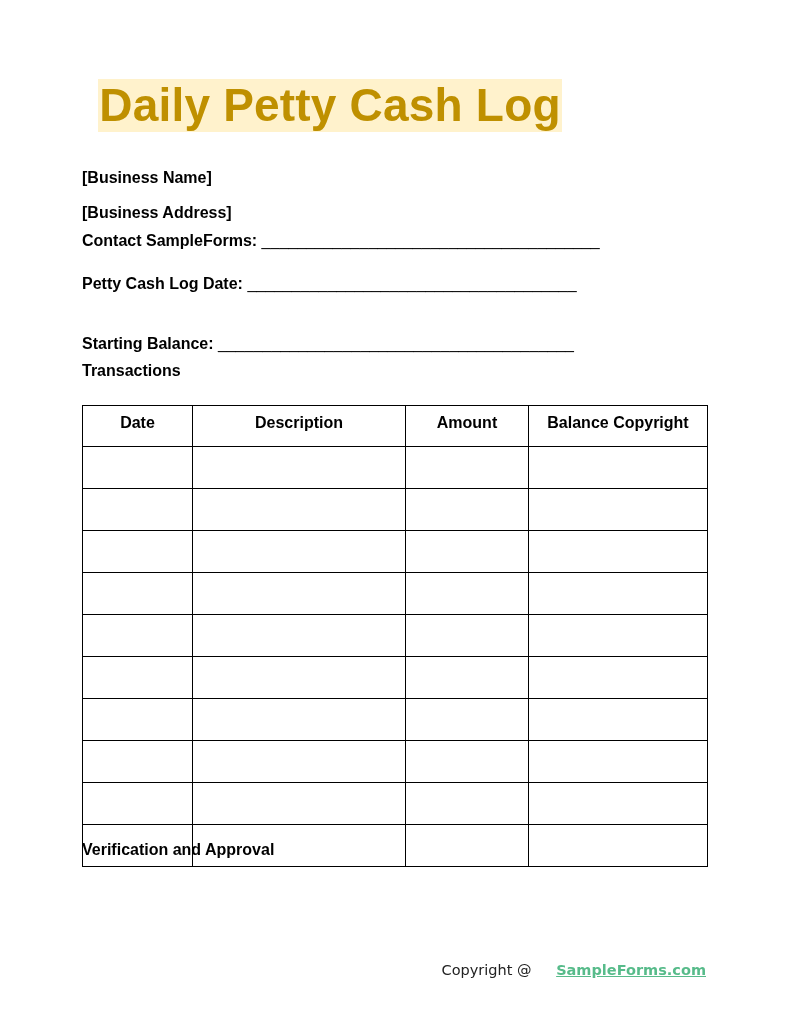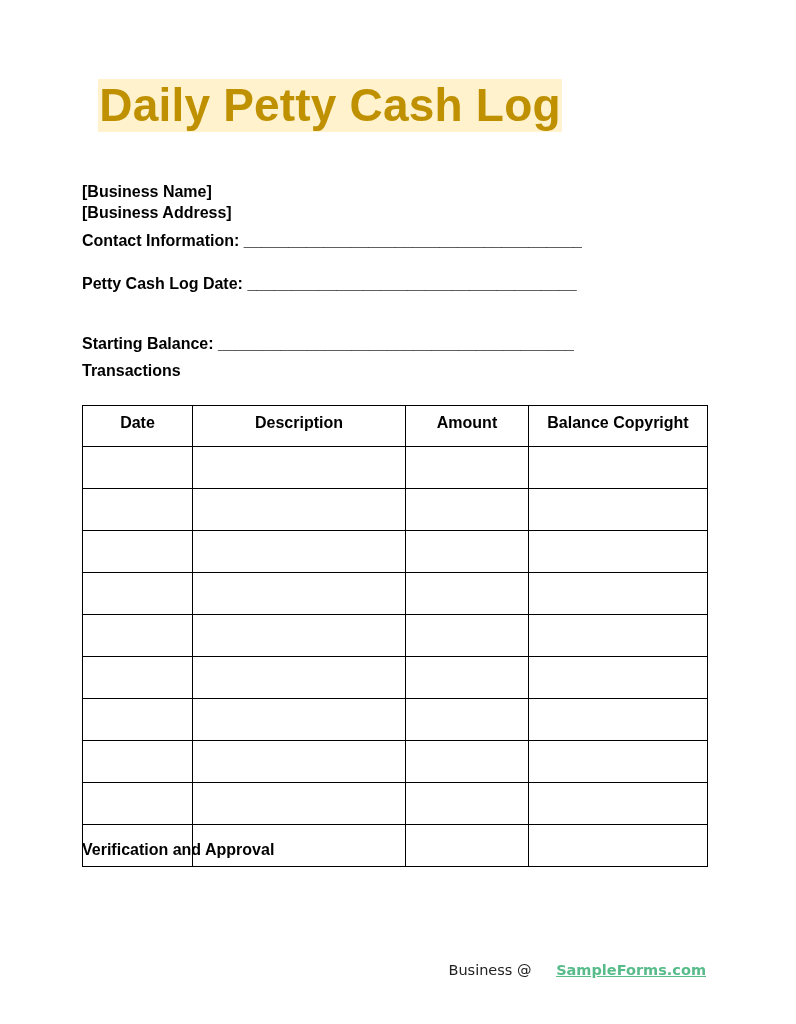--- a/index.html
+++ b/index.html
@@ -35,21 +35,21 @@
     }
     .line {
       position: absolute;
       left: 82px;
       font-weight: bold;
       font-size: 16px;
       line-height: 20px;
       white-space: nowrap;
     }
     .blank {
-      font-weight: bold;
+      font-weight: normal;
     }
     table.tx {
       position: absolute;
       left: 82px;
       top: 405px;
       width: 625px;
       border-collapse: collapse;
       table-layout: fixed;
     }
     table.tx th, table.tx td {
@@ -84,25 +84,25 @@
       margin-left: 20px;
     }
   </style>
 </head>
 <body>
 
 <div class="title-wrap">
   <span class="title">Daily Petty Cash Log</span>
 </div>
 
-<div class="line" style="top:182px;">[Business Name]</div>
+<div class="line" style="top:168px;">[Business Name]</div>
 <div class="line" style="top:203px;text-align:right;">[Business Address]</div>
 
 <div class="line" style="top:231px;">
-  <span>Contact Information:</span>
+  <span>Contact SampleForms:</span>
   <span class="blank">______________________________________</span>
 </div>
 
 <div class="line" style="top:274px;">
   <span>Petty Cash Log Date:</span>
   <span class="blank">_____________________________________</span>
 </div>
 
 <div class="line" style="top:334px;">
   <span>Starting Balance:</span>
@@ -186,14 +186,14 @@
       <td></td>
       <td></td>
       <td></td>
     </tr>
   </tbody>
 </table>
 
 <div class="line" style="top:840px;">Verification and Approval</div>
 
 <div class="footer">
-  <span>Business @ </span><a>SampleForms.com</a>
+  <span>Copyright @ </span><a>SampleForms.com</a>
 </div>
 
 </body></html>

